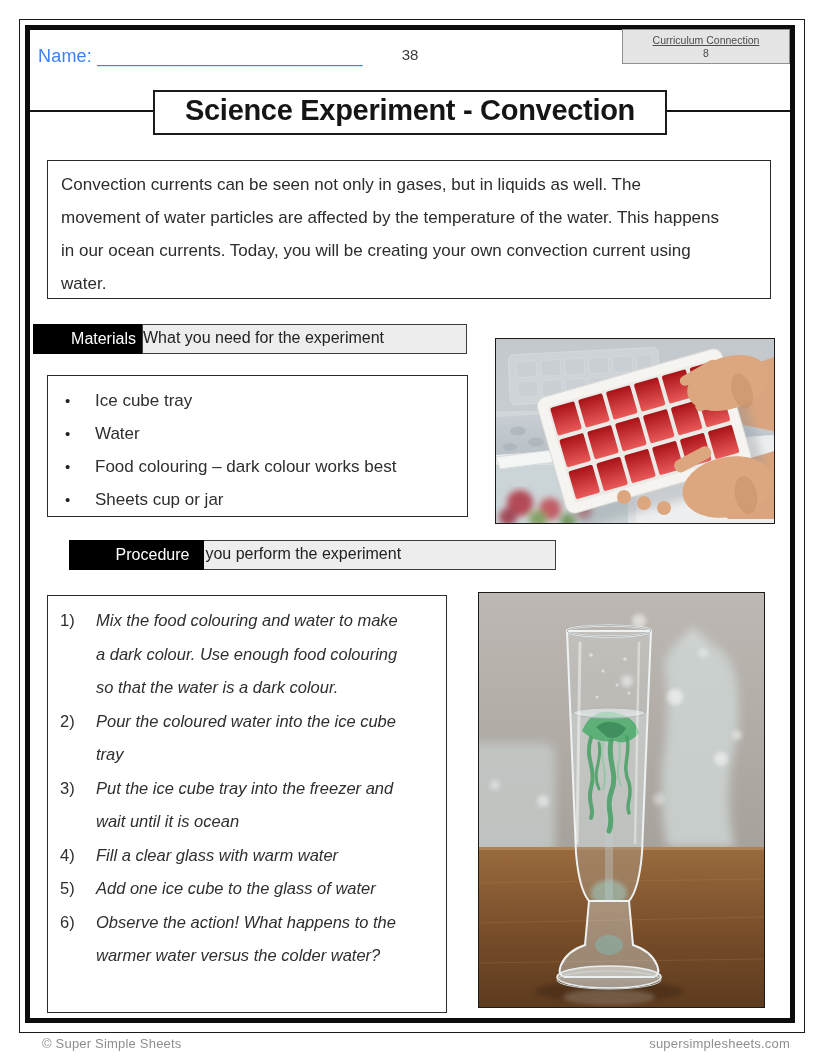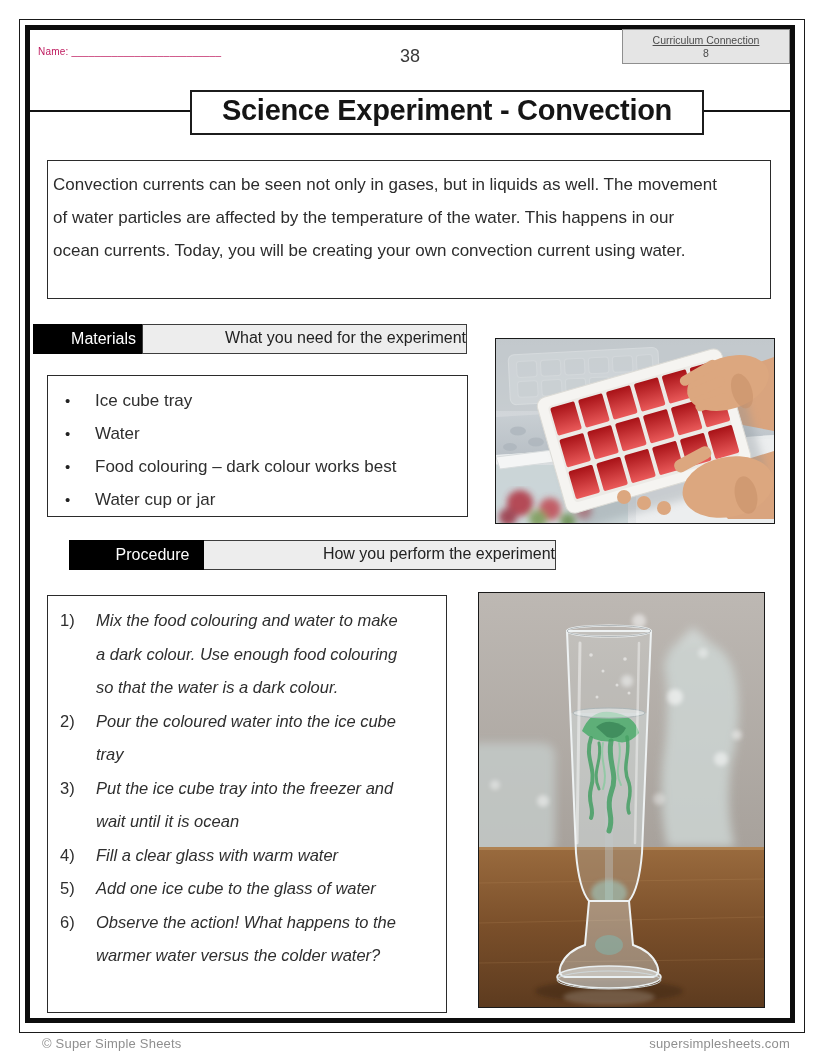--- a/index.html
+++ b/index.html
@@ -5,38 +5,38 @@
   * { margin:0; padding:0; box-sizing:border-box; }
   html,body { background:#ffffff; }
   body { font-family:"Liberation Sans", sans-serif; color:#2e2e2e; }
   .page { position:relative; width:820px; height:1058px; background:#fff; overflow:hidden; }
 
   
   .frame-thin  { position:absolute; left:19px; top:19px; width:786px; height:1014px; border:1.5px solid #1a1a1a; }
   .frame-thick { position:absolute; left:25px; top:25px; width:770px; height:998px; border:5px solid #0d0d0d; }
 
   
-  .name-row { position:absolute; left:38px; top:46px; font-size:10px; color:#be185d; letter-spacing:.2px; }
-  .page-number { position:absolute; left:0; top:46px; width:100%; text-align:center; font-size:18px; color:#3a3a3a; }
+  .name-row { position:absolute; left:38px; top:46px; font-size:18px; color:#3b82f6; letter-spacing:.2px; }
+  .page-number { position:absolute; left:0; top:46px; width:100%; text-align:center; font-size:15px; color:#3a3a3a; }
   .badge { position:absolute; right:30px; top:29px; width:168px; background:#e5e5e5; border:1px solid #8f8f8f; text-align:center; padding:4px 2px 3px; }
   .badge .badge-title { font-size:10.5px; color:#4c4c4c; text-decoration:underline; line-height:13px; }
   .badge .badge-value { font-size:10.5px; color:#4c4c4c; line-height:13px; }
 
   .separator { position:absolute; left:30px; right:30px; top:110px; height:2px; background:#141414; }
 
-  .title-box { position:absolute; left:50%; transform:translateX(-50%); top:90px; background:#fff; border:2px solid #1c1c1c; padding:2px 30px 6px; z-index:2; white-space:nowrap;margin-left:37px; }
+  .title-box { position:absolute; left:50%; transform:translateX(-50%); top:90px; background:#fff; border:2px solid #1c1c1c; padding:2px 30px 6px; z-index:2; white-space:nowrap; }
   .title-box h1 { font-size:29px; font-weight:bold; color:#151515; letter-spacing:-0.3px; }
 
   
-  .intro-box { position:absolute; left:47px; top:160px; width:724px; height:139px; border:1.5px solid #2b2b2b; padding:7px 50px 0 5px; overflow:hidden; }
+  .intro-box { position:absolute; left:47px; top:160px; width:724px; height:139px; border:1.5px solid #2b2b2b; padding:7px 50px 0 13px; overflow:hidden; }
   .intro-box p { font-size:17px; line-height:33px; color:#2c2c2c; }
 
   
   .section-label { position:absolute; height:30px; background:#000; color:#fff; font-size:16px; line-height:30px; text-align:center; z-index:2;padding-left:32px; }
-  .section-header { position:absolute; height:30px; background:#ededed; border:1.5px solid #3d3d3d; font-size:16px; line-height:26px; text-align:right; color:#222; }
+  .section-header { position:absolute; height:30px; background:#ededed; border:1.5px solid #3d3d3d; font-size:16px; line-height:26px; text-align:left; color:#222; }
   .materials-label  { left:33px; top:324px; width:109px; }
   .materials-header { left:142px; top:324px; width:325px; }
   .procedure-label  { left:33px; top:540px; width:135px;margin-left:36px; }
   .procedure-header { left:168px; top:540px; width:388px; }
 
   
   .materials-box { position:absolute; left:47px; top:375px; width:421px; height:142px; border:1.5px solid #2b2b2b; padding:8px 0 0 17px; overflow:hidden; }
   .materials-box .m-item { display:flex; height:33px; align-items:center; font-size:17px; }
   .materials-box .marker { width:30px; font-size:15px; color:#222; }
 
@@ -98,21 +98,21 @@
         <span>Water</span>
       </div>
 
       <div class="m-item">
         <span class="marker">•</span>
         <span>Food colouring – dark colour works best</span>
       </div>
 
       <div class="m-item">
         <span class="marker">•</span>
-        <span>Water cup or jar</span>
+        <span>Sheets cup or jar</span>
       </div>
     </div>
 
   <div class="photo photo-tray">
     <svg width="278" height="184" viewBox="0 0 278 184" xmlns="http://www.w3.org/2000/svg">
       <defs>
         <linearGradient id="bgGrad" x1="0" y1="0" x2="0" y2="1">
           <stop offset="0" stop-color="#c6cbd0"></stop>
             <stop offset="1" stop-color="#e3e6e8"></stop>
         </linearGradient>

